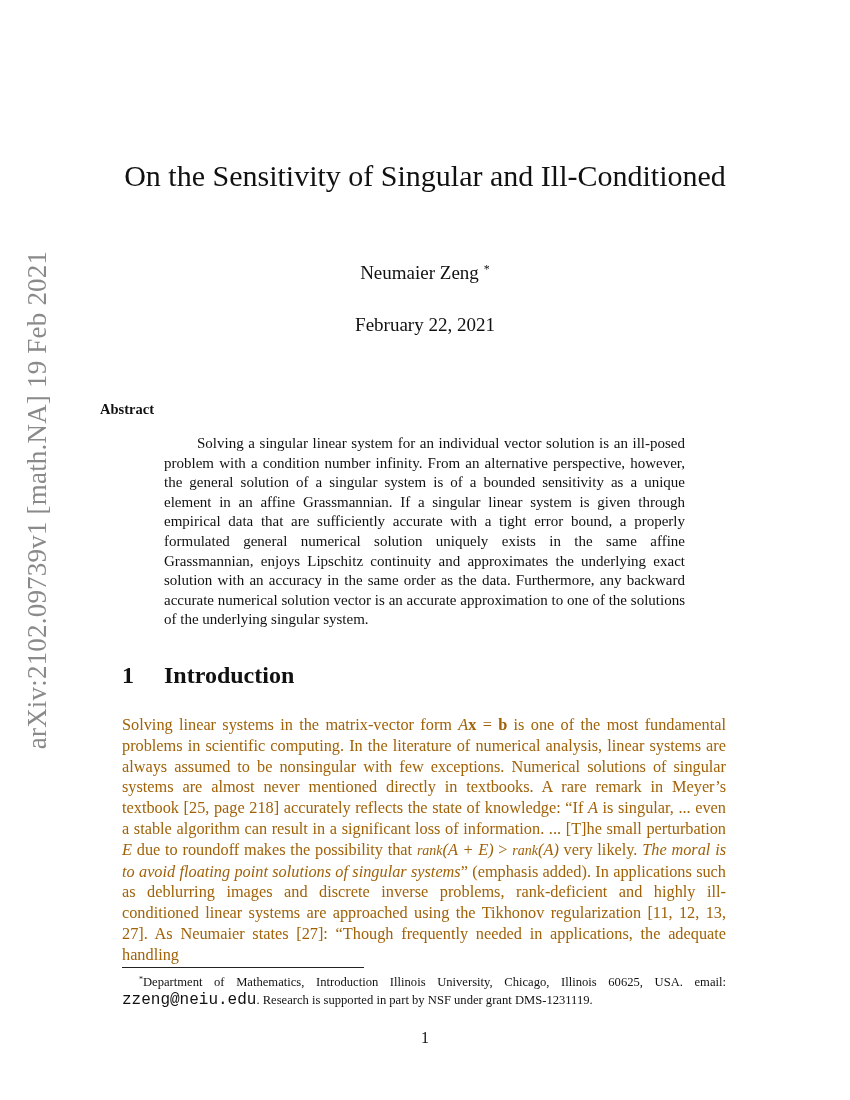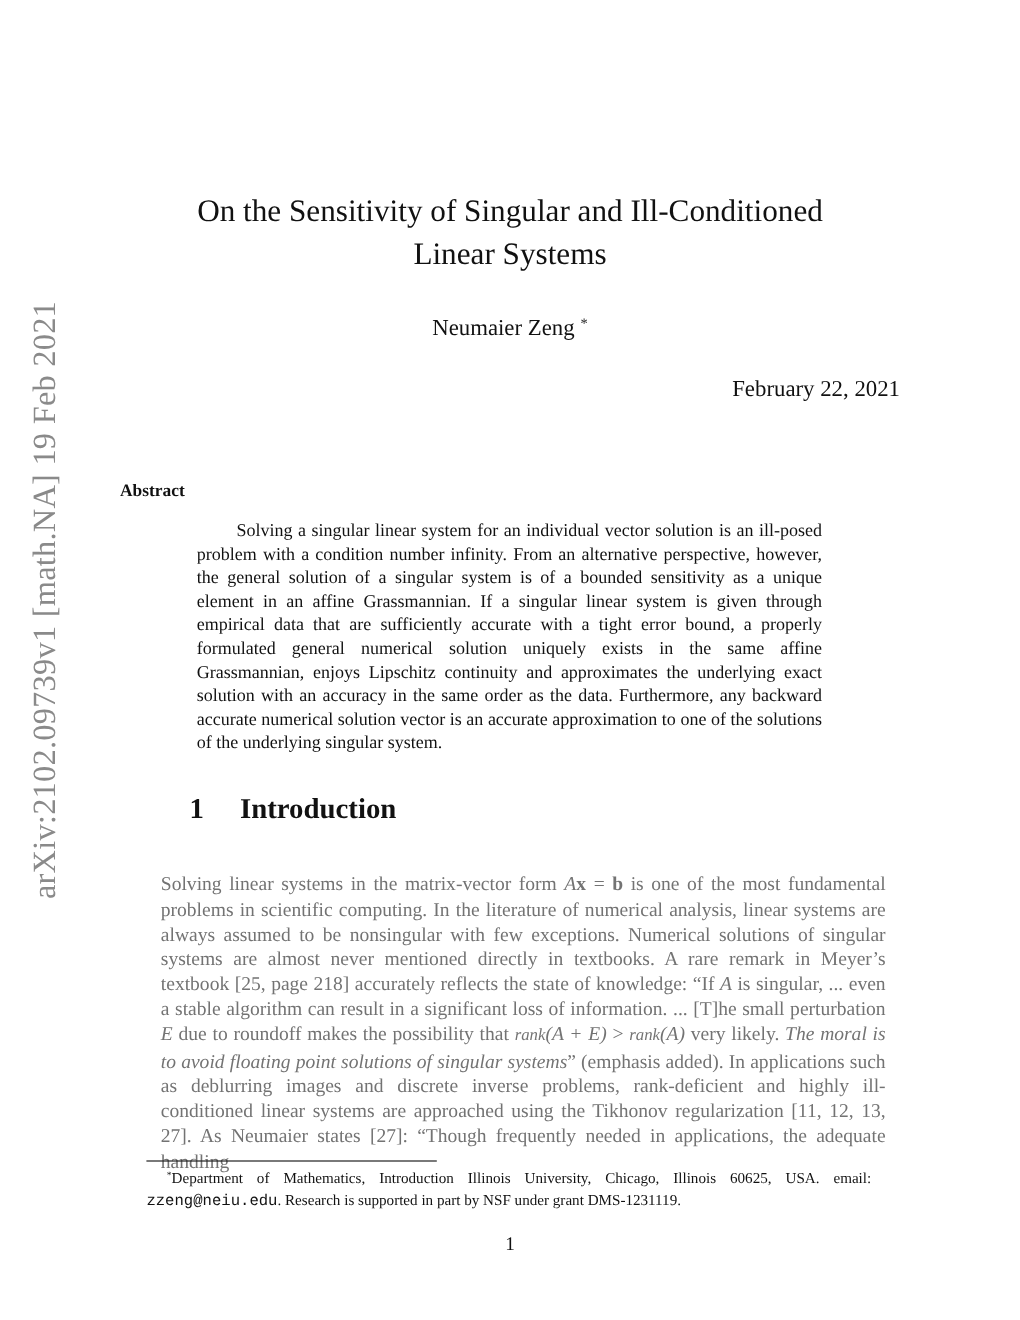--- a/index.html
+++ b/index.html
@@ -8,79 +8,78 @@
       overflow: hidden; font-family: "DejaVu Serif", "Liberation Serif", serif; color: #1a1a1a;
     }
     .arxiv-stamp {
       position: absolute; left: 37px; top: 500px;
       transform: translate(-50%, -50%) rotate(-90deg);
       white-space: nowrap; font-family: "Liberation Serif", serif; font-size: 27px;
       color: #8a8a8a; letter-spacing: 0.2px;
     }
     .title {
       position: absolute; left: 100px; width: 650px; top: 158px; text-align: center;
-      font-family: "Liberation Serif", serif; font-size: 26px; line-height: 36px; color: #111;
+      font-family: "Liberation Serif", serif; font-size: 30px; line-height: 36px; color: #111;
     }
     .author {
       position: absolute; left: 100px; width: 650px; top: 262px; text-align: center;
       font-family: "Liberation Serif", serif; font-size: 19px; color: #111;
     }
     .author sup { font-size: 12px; vertical-align: 6px; margin-left: 5px; }
     .date {
-      position: absolute; left: 100px; width: 650px; top: 314px; text-align: right;
+      position: absolute; left: 100px; width: 650px; top: 314px; text-align: center;
       font-family: "Liberation Serif", serif; font-size: 19px; color: #111;
     }
     .abstract-heading {
       position: absolute; left: 100px; width: 650px; top: 401px; text-align: left;
       font-family: "Liberation Serif", serif; font-weight: bold; font-size: 14.5px; color: #111;
     }
     .abstract-body {
       position: absolute; left: 164px; width: 521px; top: 434px;
       font-family: "Liberation Serif", serif; font-size: 15px; line-height: 19.6px;
       text-align: justify; text-indent: 33px; color: #111; margin: 0;
       hyphens: manual;
     }
     .section-heading {
       position: absolute; left: 122px; top: 662px;
-      font-family: "Liberation Serif", serif; font-weight: bold; font-size: 24px; color: #111; margin-left: 36px;
+      font-family: "Liberation Serif", serif; font-weight: bold; font-size: 24px; color: #111;
     }
     .section-heading .num { display: inline-block; width: 42px; }
     .intro-body {
       position: absolute; left: 122px; width: 604px; top: 715px;
       font-family: "Liberation Serif", serif; font-size: 16.3px; line-height: 20.8px;
-      text-align: justify; color: #737373; margin: 12px;
+      text-align: justify; color: #a16207; margin: 0;
     }
     .math { font-style: italic; }
     .bold-math { font-weight: bold; font-style: normal; }
     .op { font-style: italic; font-size: 14px; }
     .emph { font-style: italic; }
     .footnote-rule {
       position: absolute; left: 122px; top: 967px; width: 242px; height: 0;
       border-top: 1.2px solid #222;
     }
     .footnote {
       position: absolute; left: 122px; width: 604px; top: 971px;
       font-family: "Liberation Serif", serif; font-size: 12.6px; line-height: 18px;
       text-align: justify; color: #111; margin: 0; text-indent: 17px;
     }
     .footnote sup { font-size: 8px; vertical-align: 4px; }
-    .mono { font-family: "Liberation Mono", "DejaVu Sans Mono", monospace; font-size: 13px; }
+    .mono { font-family: "Liberation Mono", "DejaVu Sans Mono", monospace; font-size: 16px; }
     .page-number {
       position: absolute; left: 0; width: 850px; top: 1029px; text-align: center;
       font-family: "Liberation Serif", serif; font-size: 16px; color: #111;
     }
   </style>
 </head>
 <body>
 
 <div class="arxiv-stamp">arXiv:2102.09739v1  [math.NA]  19 Feb 2021</div>
 
 <div class="title">
   <div>On the Sensitivity of Singular and Ill-Conditioned</div>
-  <div>Linear Systems</div>
 </div>
 
 <div class="author">
   <span>Neumaier Zeng</span><sup>*</sup>
 </div>
 
 <div class="date">February 22, 2021</div>
 
 <div class="abstract-heading">Abstract</div>
 <p class="abstract-body">Solving a singular linear system for an individual vector solution is an ill-posed problem with a condition number infinity.  From an alternative perspective, however, the general solution of a singular system is of a bounded sensitivity as a unique element in an affine Grassmannian.  If a singular linear system is given through empirical data that are sufficiently accurate with a tight error bound, a properly formulated general numerical solution uniquely exists in the same affine Grassmannian, enjoys Lipschitz continuity and approximates the underlying exact solution with an accuracy in the same order as the data. Furthermore, any backward accurate numerical solution vector is an accurate approximation to one of the solutions of the underlying singular system.</p>

